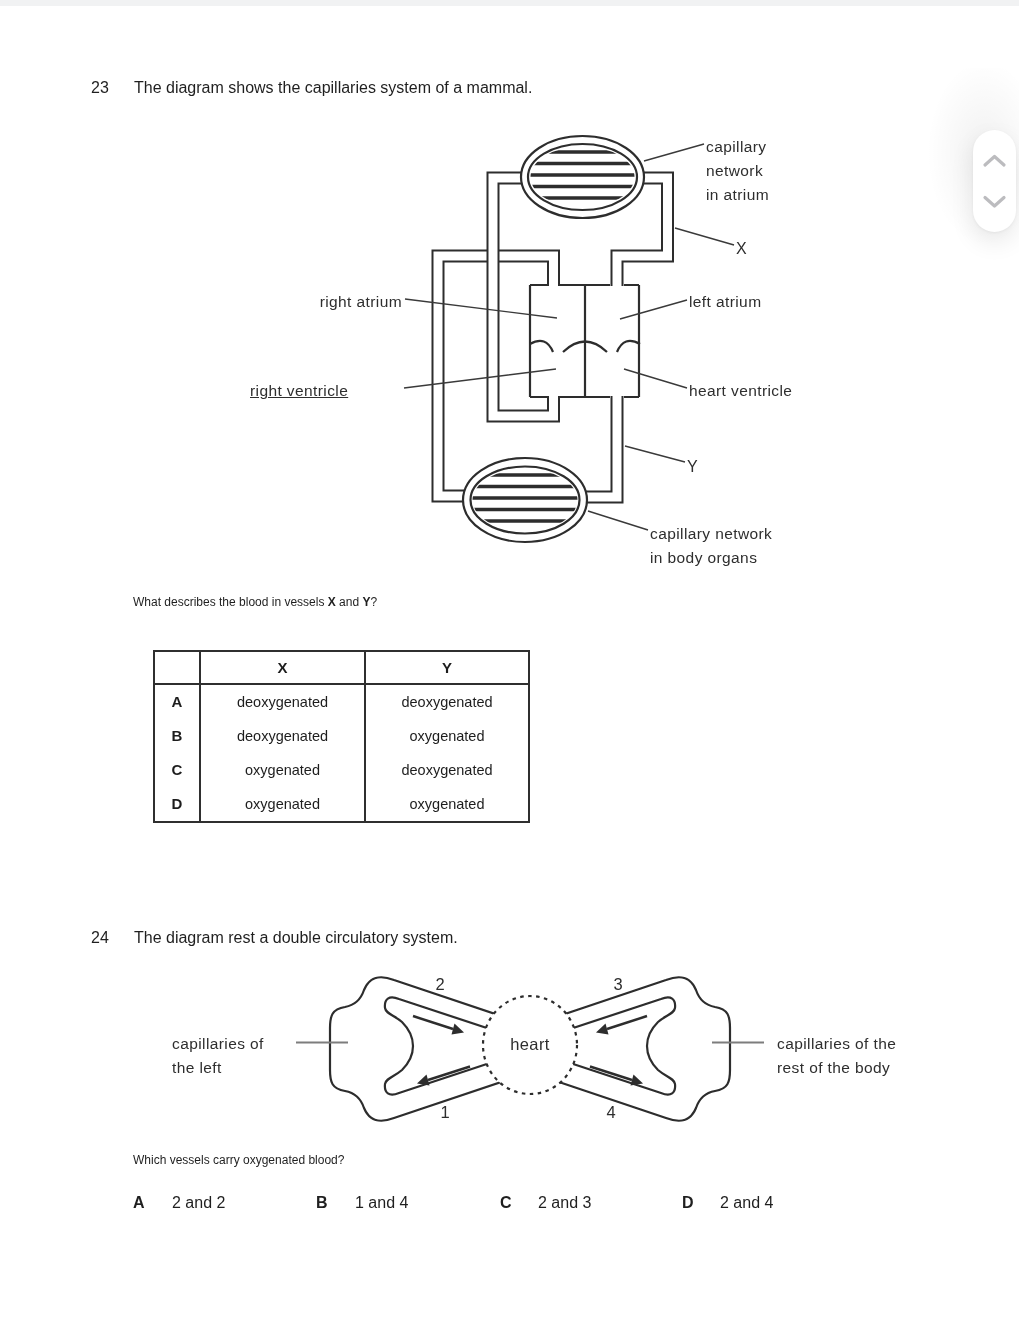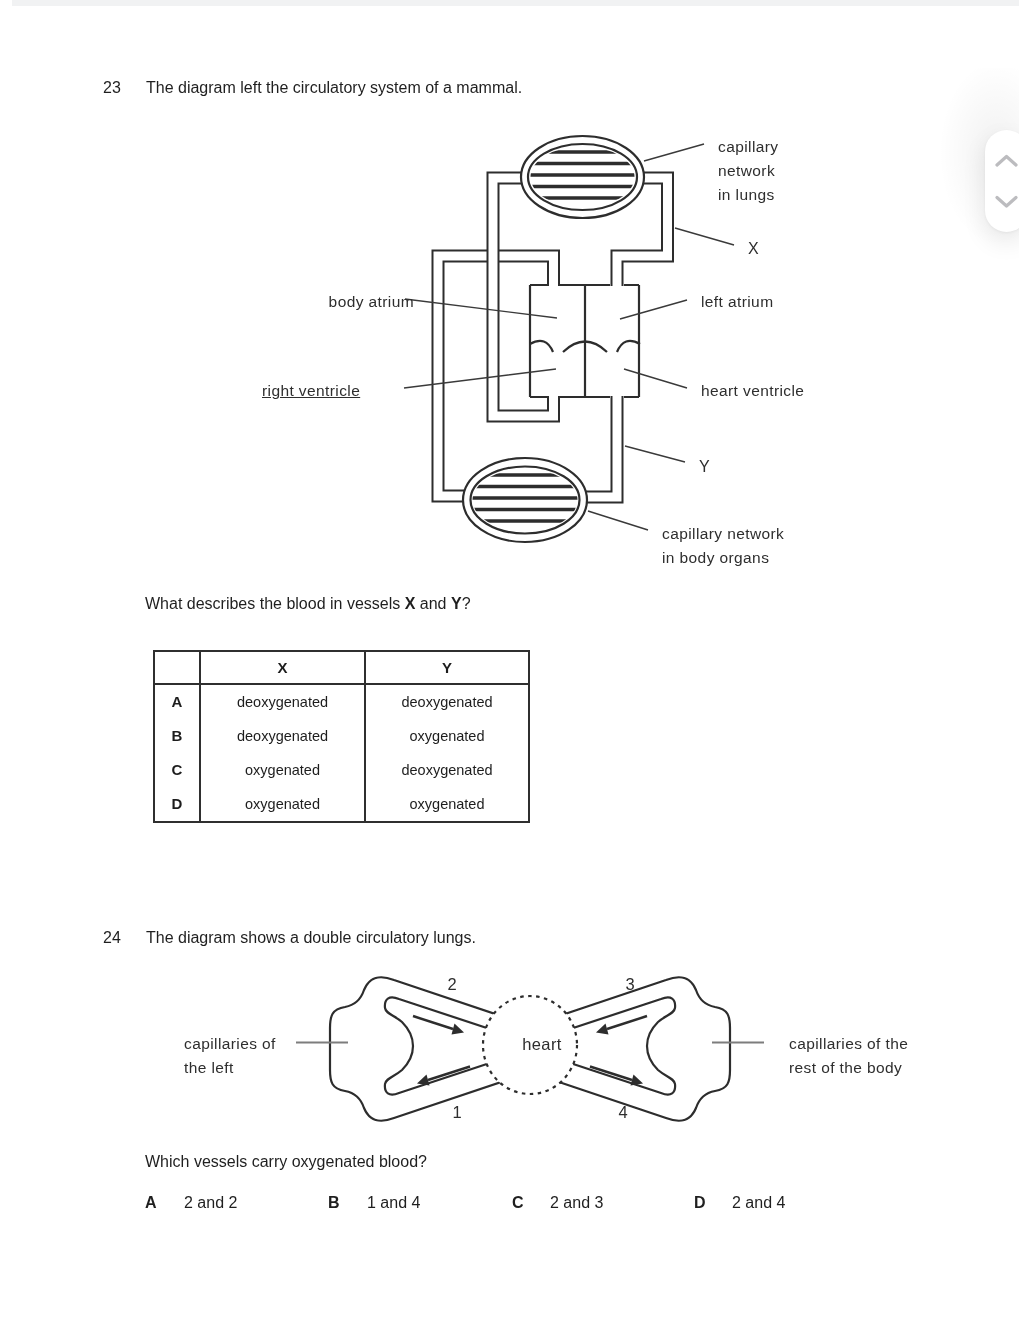--- a/index.html
+++ b/index.html
@@ -1,34 +1,34 @@
 <!DOCTYPE html>
 <html><head>
 <meta charset="utf-8">
 <style>
   html,body{margin:0;padding:0;}
   body{
     width:1019px;height:1335px;position:relative;background:#ffffff;
     font-family:"Liberation Sans", sans-serif;color:#1f1f1f;overflow:hidden;
   }
-  .abs{position:absolute;margin-left:12px;}
+  .abs{position:absolute;}
   
   .topbar{left:0;top:0;width:1019px;height:6px;background:#f1f2f3;}
   
   .scroll-halo{left:928px;top:68px;width:91px;height:176px;
     background:radial-gradient(ellipse at 62% 48%, rgba(0,0,0,0.055), rgba(0,0,0,0) 72%);}
   .scroll-pill{left:973px;top:130px;width:43px;height:102px;border-radius:22px;background:#ffffff;
     box-shadow:0 1px 3px rgba(0,0,0,0.05), 0 10px 24px rgba(0,0,0,0.09);}
   .chev{position:absolute;left:9px;width:25px;height:15px;cursor:pointer;}
   .chev-up{top:23px;}
   .chev-down{top:64px;}
   
   .qnum{font-size:16px;}
   .qtitle{font-size:16px;}
-  .qtext{font-size:16px;}
+  .qtext{font-size:12px;}
   .bold{font-weight:bold;}
   
   .dlabel{font-size:15.5px;letter-spacing:0.4px;color:#2e2e2e;line-height:24px;white-space:pre-line;}
   .dlabel.ra{width:142px;text-align:right;}
   .dlabel.rv{width:150px;text-align:left;text-decoration:underline;}
   .dnum{font-size:16.5px;color:#2e2e2e;width:30px;text-align:center;}
   .heart-label{width:66px;text-align:center;font-size:16.5px;color:#2e2e2e;letter-spacing:0.4px;}
   svg.diagram{position:absolute;pointer-events:none;}
   
   .qtable{position:absolute;left:153px;top:650px;border-collapse:collapse;
@@ -56,21 +56,21 @@
     </svg>
   </div>
   <div class="chev chev-down">
     <svg width="25" height="15" viewBox="0 0 25 15">
       <polyline points="3,3.5 12.5,12 22,3.5" fill="none" stroke="#bcbcbf" stroke-width="3.2" stroke-linecap="round" stroke-linejoin="round"></polyline>
     </svg>
   </div>
 </div>
 
 <div class="abs qnum" style="left:91px;top:79px;">23</div>
-<div class="abs qtitle" style="left:134px;top:79px;">The diagram left the circulatory system of a mammal.</div>
+<div class="abs qtitle" style="left:134px;top:79px;">The diagram shows the capillaries system of a mammal.</div>
 
 <svg class="diagram" style="left:270px;top:125px;" width="540" height="450" viewBox="270 125 540 450">
   <defs>
     <clipPath id="clipLungs">
         <ellipse cx="582.5" cy="177" rx="52" ry="30.5"></ellipse>
       </clipPath>
     <clipPath id="clipBody">
         <ellipse cx="525" cy="500" rx="52.5" ry="31"></ellipse>
       </clipPath>
   </defs>
@@ -100,23 +100,23 @@
     <g clip-path="url(#clipBody)" stroke-width="3.4">
       <path d="M466 475 H584 M466 486.5 H584 M466 498 H584 M466 509.5 H584 M466 521 H584"></path>
     </g>
 
     <path stroke="#3a3a3a" stroke-width="1.4" d="M644 161 L704 144 M675 228 L734 245 M405 299 L557 318 M687 300 L620 319 M404 388 L556 369 M687 388 L624 369 M625 446 L685 462 M588 511 L648 530"></path>
   </g>
 </svg>
 
 <div class="abs dlabel" style="left:706px;top:135px;">capillary
 network
-in lungs</div>
+in atrium</div>
 <div class="abs dlabel" style="left:736px;top:237px;font-size:16px;">X</div>
-<div class="abs dlabel ra" style="left:260px;top:290px;">body atrium</div>
+<div class="abs dlabel ra" style="left:260px;top:290px;">right atrium</div>
 <div class="abs dlabel" style="left:689px;top:290px;">left atrium</div>
 <div class="abs dlabel rv" style="left:250px;top:379px;">right ventricle</div>
 <div class="abs dlabel" style="left:689px;top:379px;">heart ventricle</div>
 <div class="abs dlabel" style="left:687px;top:455px;font-size:16px;">Y</div>
 <div class="abs dlabel" style="left:650px;top:522px;">capillary network
 in body organs</div>
 
 <div class="abs qtext" style="left:133px;top:595px;"><span>What describes the blood in vessels </span><span class="bold">X</span><span> and </span><span class="bold">Y</span><span>?</span></div>
 
 <table class="qtable">
@@ -149,21 +149,21 @@
         <div>oxygenated</div>
         <div>deoxygenated</div>
         <div>oxygenated</div>
       </div>
     </td>
   </tr>
 </tbody>
   </table>
 
 <div class="abs qnum" style="left:91px;top:929px;">24</div>
-<div class="abs qtitle" style="left:134px;top:929px;">The diagram shows a double circulatory lungs.</div>
+<div class="abs qtitle" style="left:134px;top:929px;">The diagram rest a double circulatory system.</div>
 
 <svg class="diagram" style="left:160px;top:965px;" width="780" height="170" viewBox="160 965 780 170">
   <defs>
     <g id="wing" fill="none" stroke="#2d2d2d" stroke-linejoin="round" stroke-linecap="butt">
 
       <path d="M510 1019 L394 980 C378 974 369 978 364 990 C361 999 356 1005 345 1007
                C332 1009 330 1016 330 1028 L330 1070 C330 1082 332 1089 345 1091
                C356 1093 361 1099 364 1108 C369 1120 378 1124 394 1118 L510 1079" stroke-width="2.2"></path>
 
       <path d="M505 1034 L399 999 C389 995 384 999 385 1008 C386 1014 394 1015 402 1022

